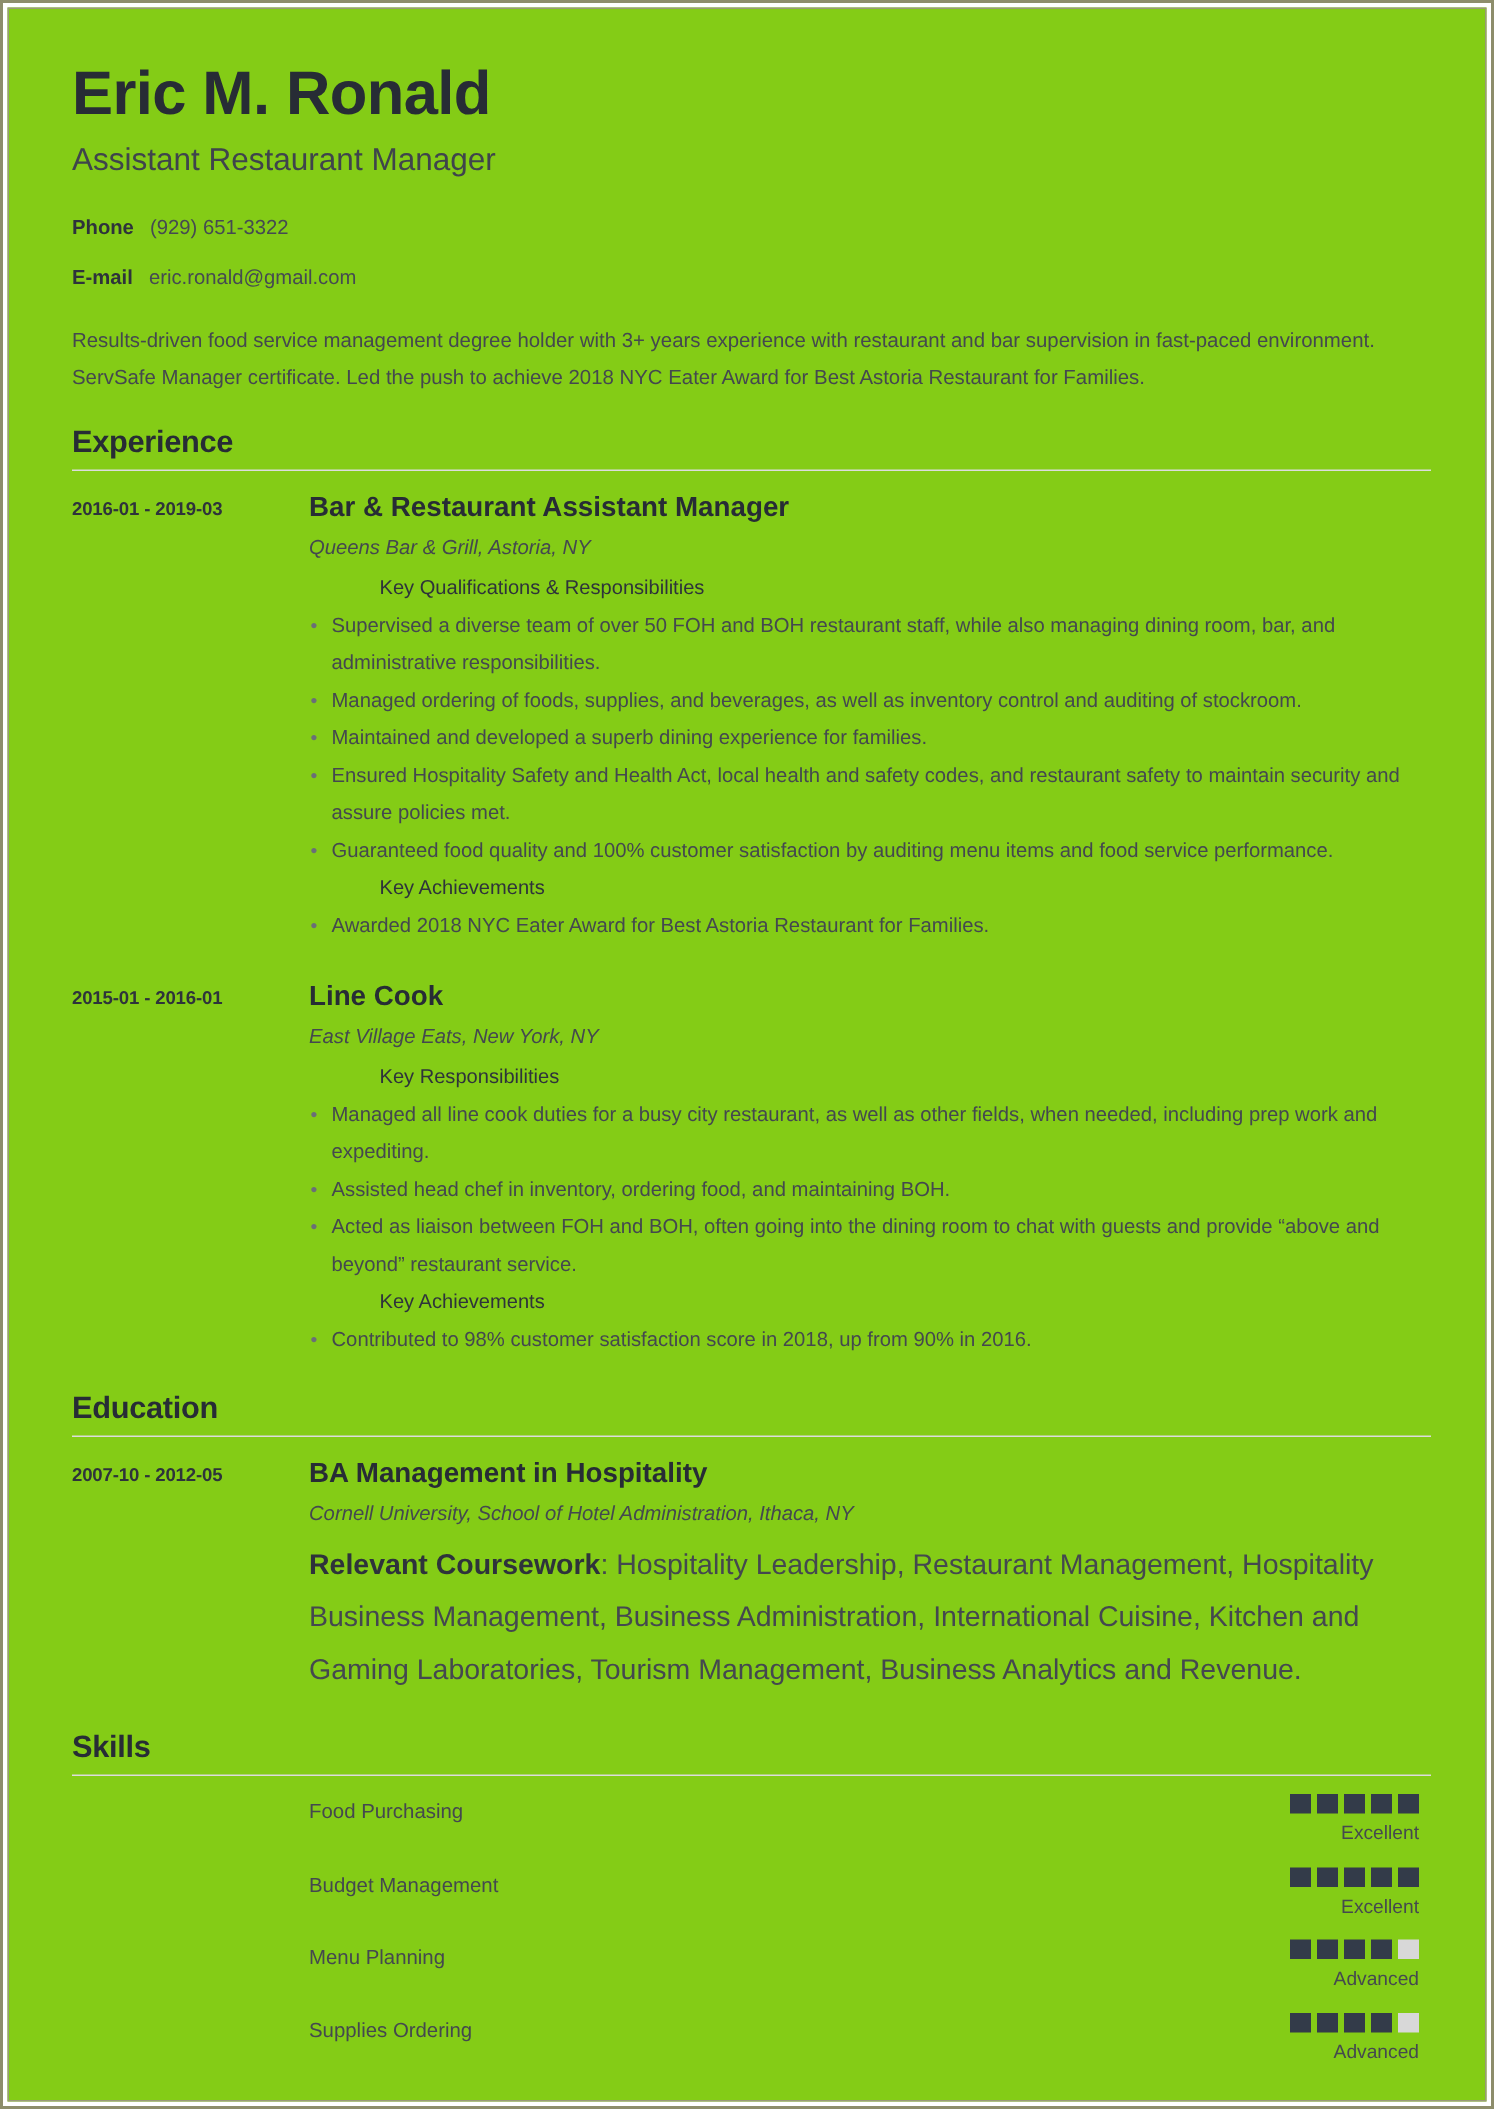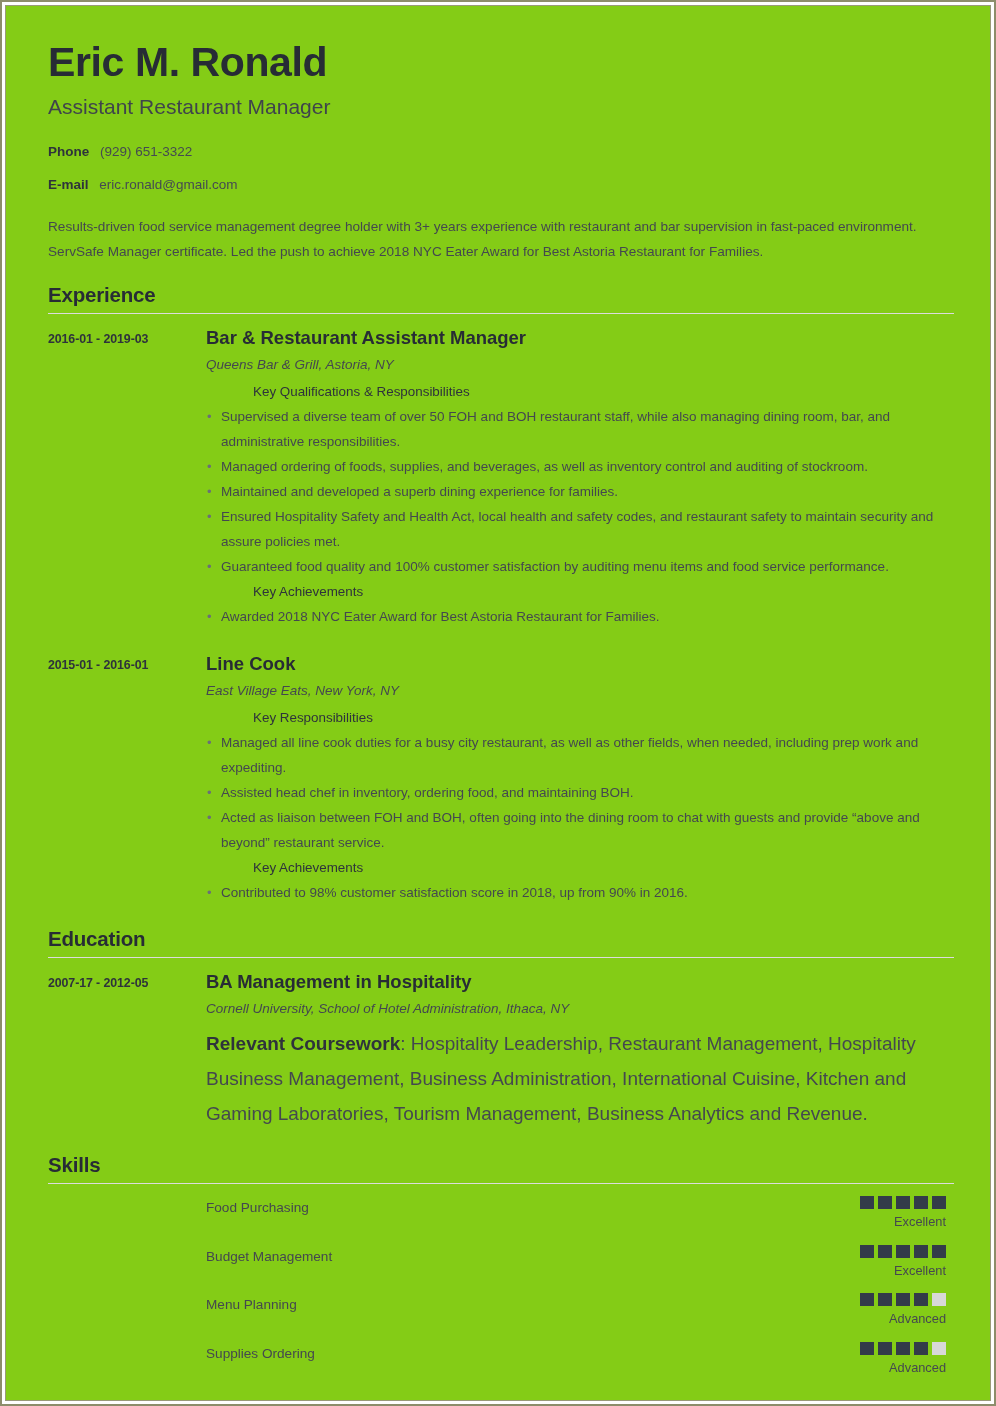--- a/index.html
+++ b/index.html
@@ -267,21 +267,21 @@
           </ul>
         </div>
       </div>
     </div>
 
     <div class="section">
       <h2 class="section-title">Education</h2>
       <div class="section-rule"></div>
 
       <div class="entry">
-        <div class="entry-dates">2007-17 - 2012-05</div>
+        <div class="entry-dates">2007-10 - 2012-05</div>
         <div class="entry-body">
           <div class="entry-role">BA Management in Hospitality</div>
           <div class="entry-org">Cornell University, School of Hotel Administration, Ithaca, NY</div>
           <div class="coursework"><b>Relevant Coursework</b><span>: Hospitality Leadership, Restaurant Management, Hospitality Business Management, Business Administration, International Cuisine, Kitchen and Gaming Laboratories, Tourism Management, Business Analytics and Revenue.</span></div>
         </div>
       </div>
     </div>
 
     <div class="section" style="margin-top:22px;">
       <h2 class="section-title">Skills</h2>

